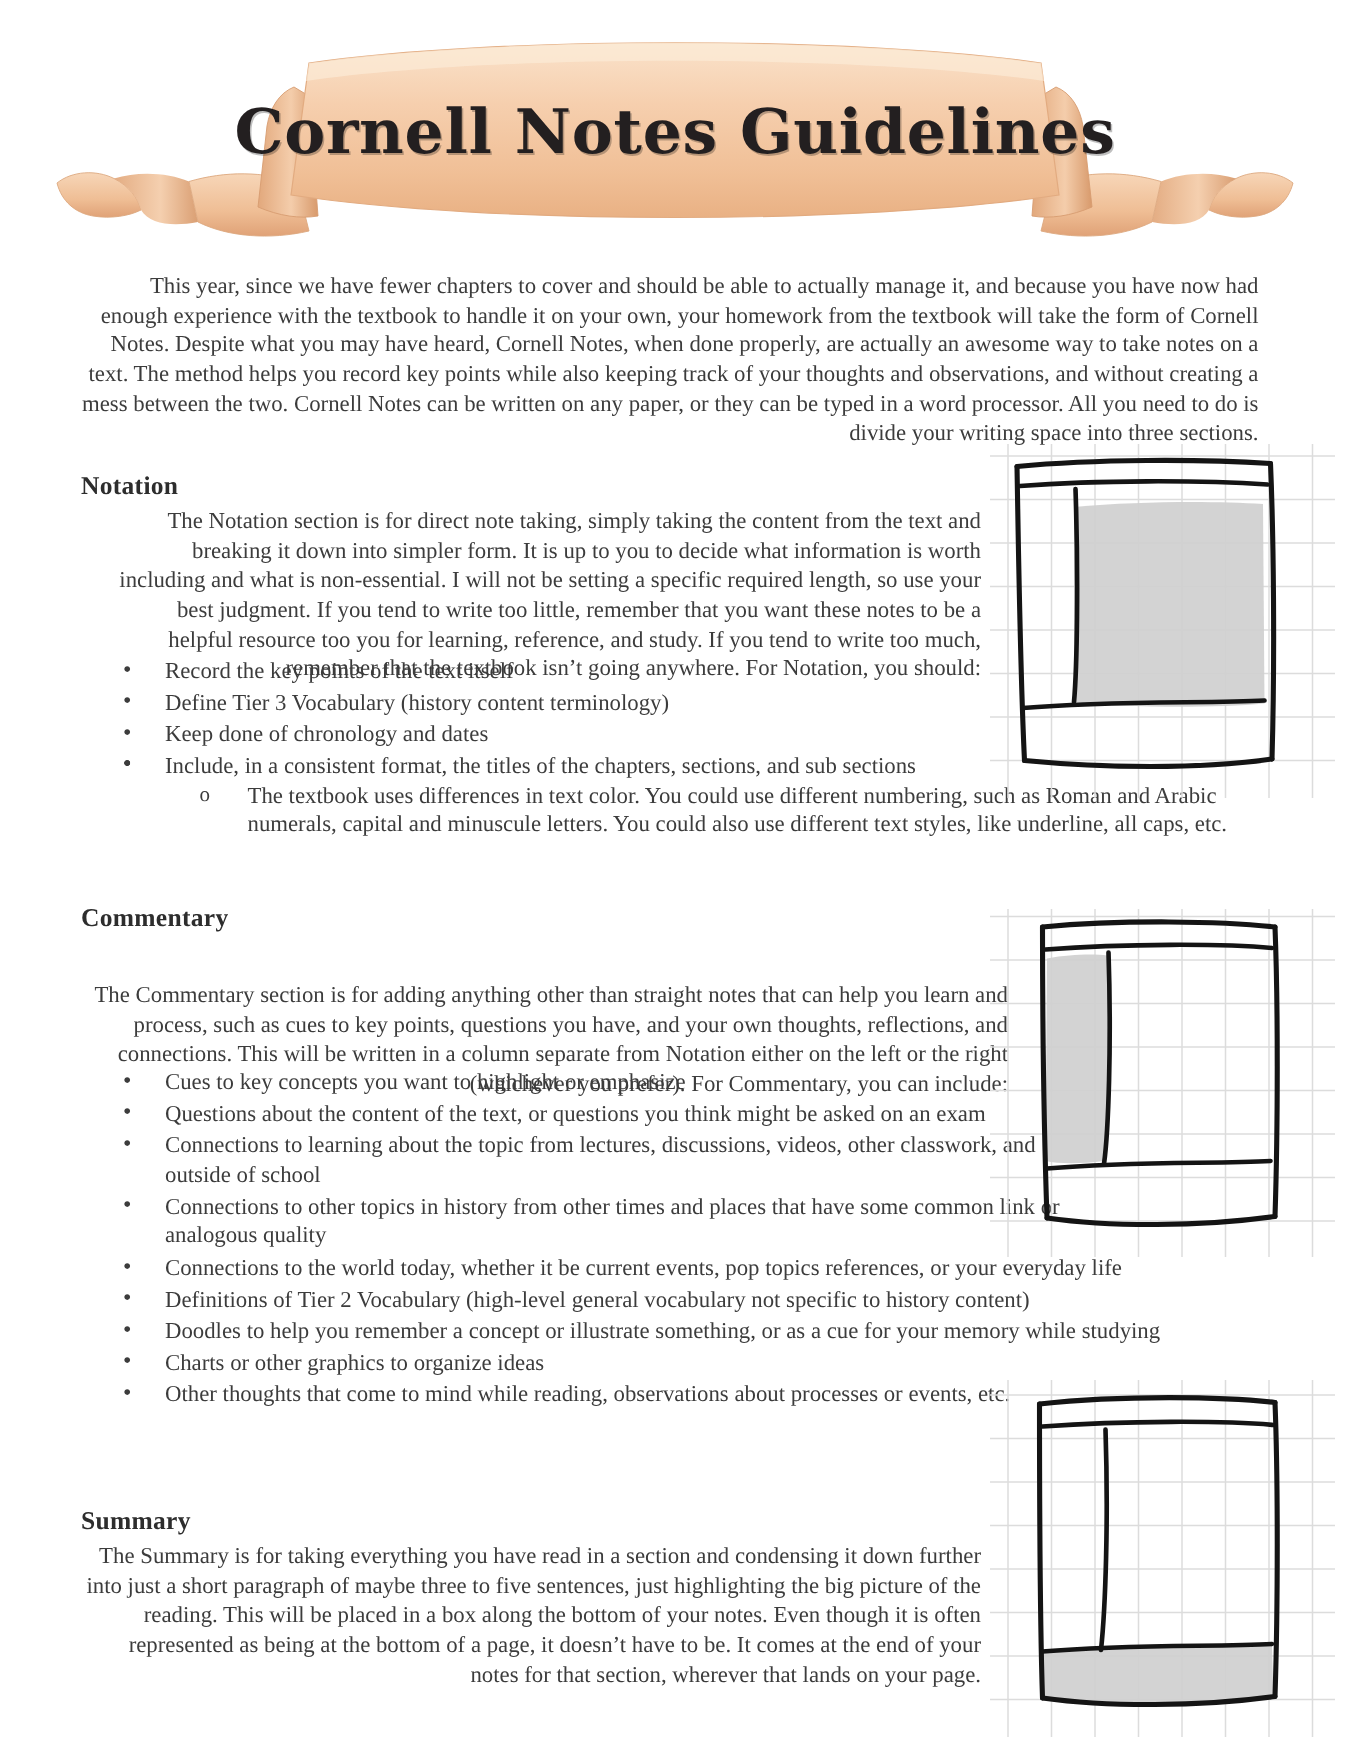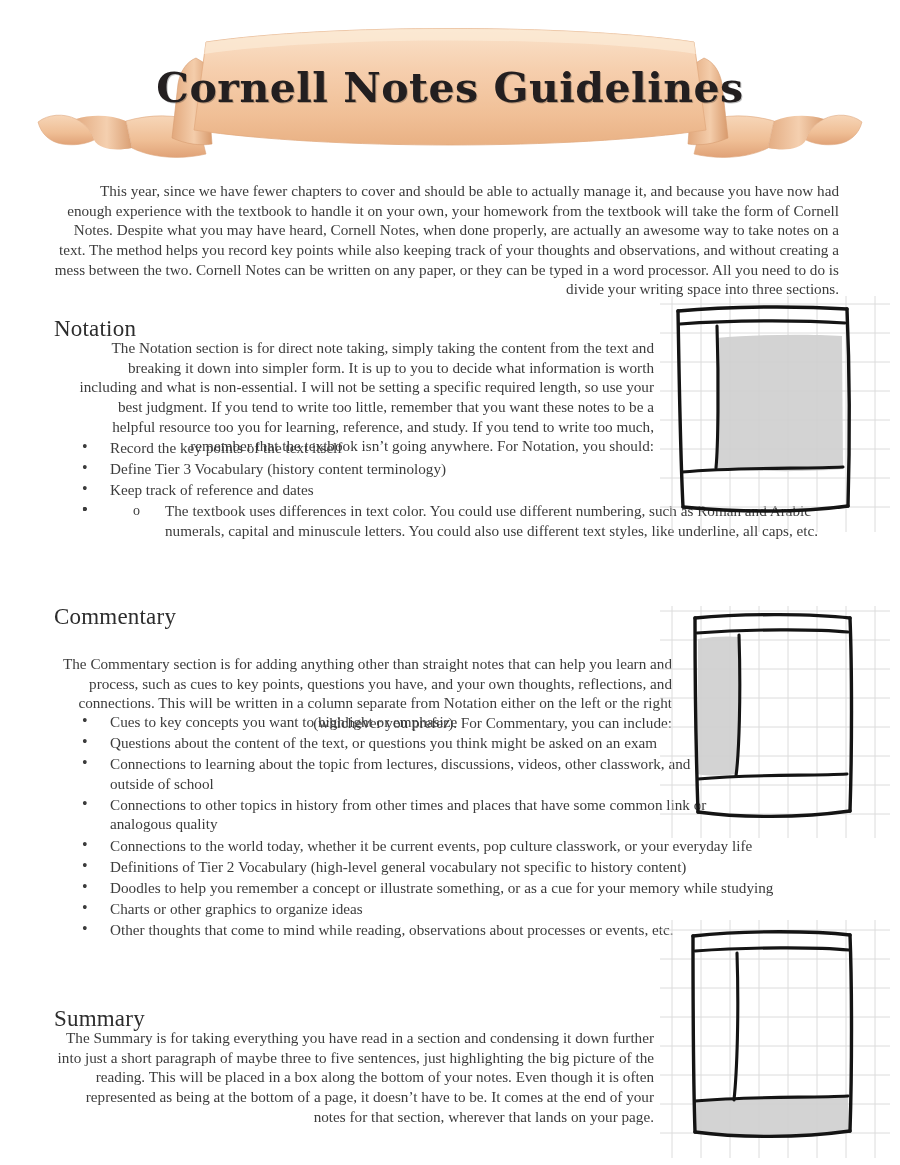--- a/index.html
+++ b/index.html
@@ -51,22 +51,22 @@
   }
   #intro-paragraph {
     left: 54px;
     top: 166px;
     width: 785px;
   }
 
   .section-heading {
     position: absolute;
     font-family: "Liberation Serif", "DejaVu Serif", serif;
-    font-weight: normal;
-    font-size: 23px;
+    font-weight: bold;
+    font-size: 17px;
     line-height: 25px;
     color: #2d2d2d;
     letter-spacing: 0.2px;
   }
 
   
   #notation-heading { left: 54px; top: 297px; }
   #notation-paragraph {
     left: 36px;
     top: 323px;
@@ -219,30 +219,31 @@
   <li>
     <span class="bullet-mark">•</span>
     <span>Record the key points of the text itself</span>
   </li>
   <li>
     <span class="bullet-mark">•</span>
     <span>Define Tier 3 Vocabulary (history content terminology)</span>
   </li>
   <li>
     <span class="bullet-mark">•</span>
-    <span>Keep track of reference and dates</span>
-  </li>
-  <li>
-    <span class="bullet-mark">•</span>
-  </li>
-  <li>
-    <span class="bullet-mark">•</span>
-  </li>
-  <li>
-    <span class="bullet-mark">•</span>
+    <span>Keep done of chronology and dates</span>
+  </li>
+  <li>
+    <span class="bullet-mark">•</span>
+  </li>
+  <li>
+    <span class="bullet-mark">•</span>
+  </li>
+  <li>
+    <span class="bullet-mark">•</span>
+    <span>Include, in a consistent format, the titles of the chapters, sections, and sub sections</span>
     <ul class="sub-list">
       <li>
         <span class="sub-bullet-mark">o</span>
         <span>The textbook uses differences in text color. You could use different numbering, such as Roman and Arabic numerals, capital and minuscule letters. You could also use different text styles, like underline, all caps, etc.</span>
       </li>
     </ul>
   </li>
 </ul>
 
 <h2 id="commentary-heading" class="section-heading">Commentary</h2>
@@ -260,21 +261,21 @@
   <li style="width:600px;">
     <span class="bullet-mark">•</span>
     <span>Connections to learning about the topic from lectures, discussions, videos, other classwork, and outside of school</span>
   </li>
   <li style="width:600px;">
     <span class="bullet-mark">•</span>
     <span>Connections to other topics in history from other times and places that have some common link or analogous quality</span>
   </li>
   <li style="width:786px;">
     <span class="bullet-mark">•</span>
-    <span>Connections to the world today, whether it be current events, pop culture classwork, or your everyday life</span>
+    <span>Connections to the world today, whether it be current events, pop topics references, or your everyday life</span>
   </li>
   <li style="width:786px;">
     <span class="bullet-mark">•</span>
     <span>Definitions of Tier 2 Vocabulary (high-level general vocabulary not specific to history content)</span>
   </li>
   <li style="width:786px;">
     <span class="bullet-mark">•</span>
     <span>Doodles to help you remember a concept or illustrate something, or as a cue for your memory while studying</span>
   </li>
   <li style="width:786px;">

